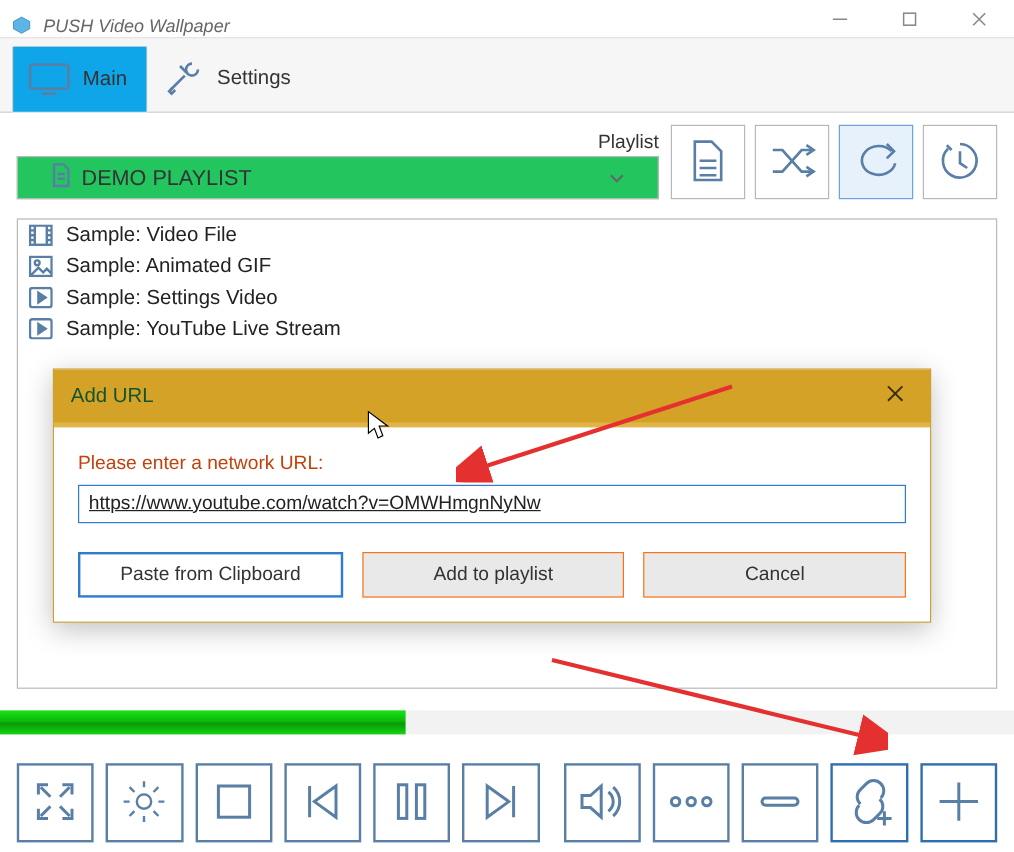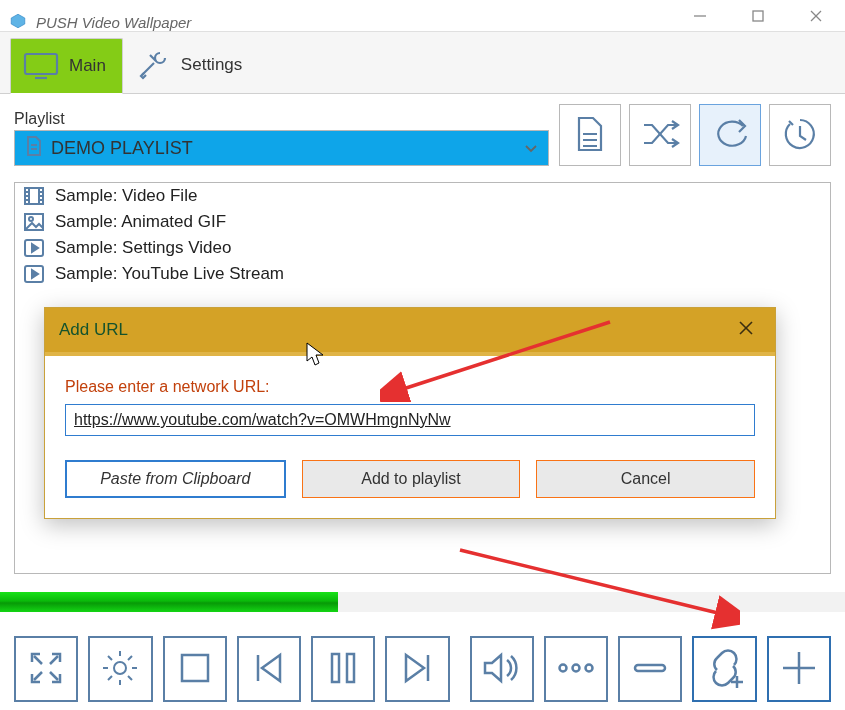--- a/index.html
+++ b/index.html
@@ -63,56 +63,57 @@
     display: flex;
     align-items: center;
     gap: 10px;
     padding: 8px 16px 8px 12px;
     height: 56px;
     cursor: pointer;
     color: #333;
     font-size: 17px;
   }
   .tab.active {
-    background: #84cc16;
+    background: #0ea5e9;
     border: 1px solid #d0d0d0;
     border-bottom: 1px solid #fff;
     margin-bottom: -1px;
     border-radius: 2px 2px 0 0;
   }
   .tab .tab-ico {
     width: 36px; height: 30px;
     display: flex; align-items: center; justify-content: center;
   }
   .tab svg { stroke: #5a7fa6; fill: none; stroke-width: 2.2; }
 
   
   .playlist-section {
     padding: 10px 14px 6px 14px;
+    text-align: right;
   }
   .playlist-row {
     display: flex;
     align-items: flex-end;
     gap: 10px;
   }
   .playlist-col { flex: 1; }
   .pl-label {
     font-size: 16px;
     color: #333;
     margin-bottom: 2px;
     display: block;
   }
   .pl-select {
     display: flex;
     align-items: center;
     gap: 8px;
     height: 36px;
     border: 1px solid #b8b8b8;
-    background: #0ea5e9;
-    padding: 0 10px;
+    background: #22c55e;
+    padding: 0 27px;
     font-size: 18px;
     color: #333;
   }
   .pl-select .chev {
     margin-left: auto;
     color: #666;
   }
   .pl-actions {
     display: flex;
     gap: 8px;
@@ -254,21 +255,20 @@
     justify-content: center;
     font-size: 16px;
     background: #e9e9e9;
     border: 1px solid #f97316;
     cursor: pointer;
     color: #333;
   }
   .mbtn.primary {
     background: #fff;
     border: 2px solid #2f7ccf;
-    font-style: italic;
   }
 
   
   .cursor {
     position: absolute;
     left: 306px; top: 342px;
     z-index: 60;
     pointer-events: none;
   }
   .annot {

